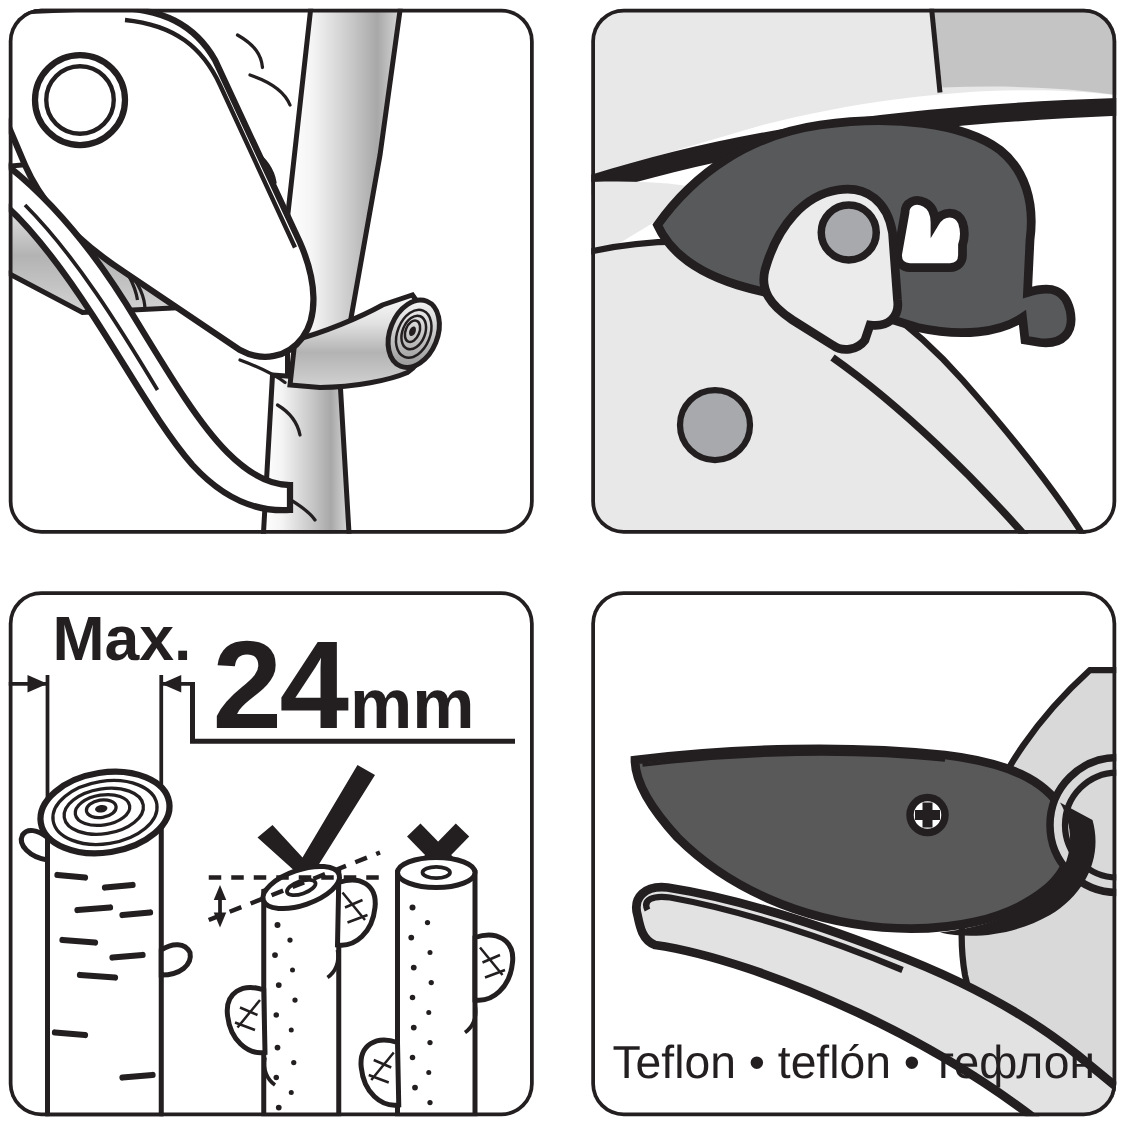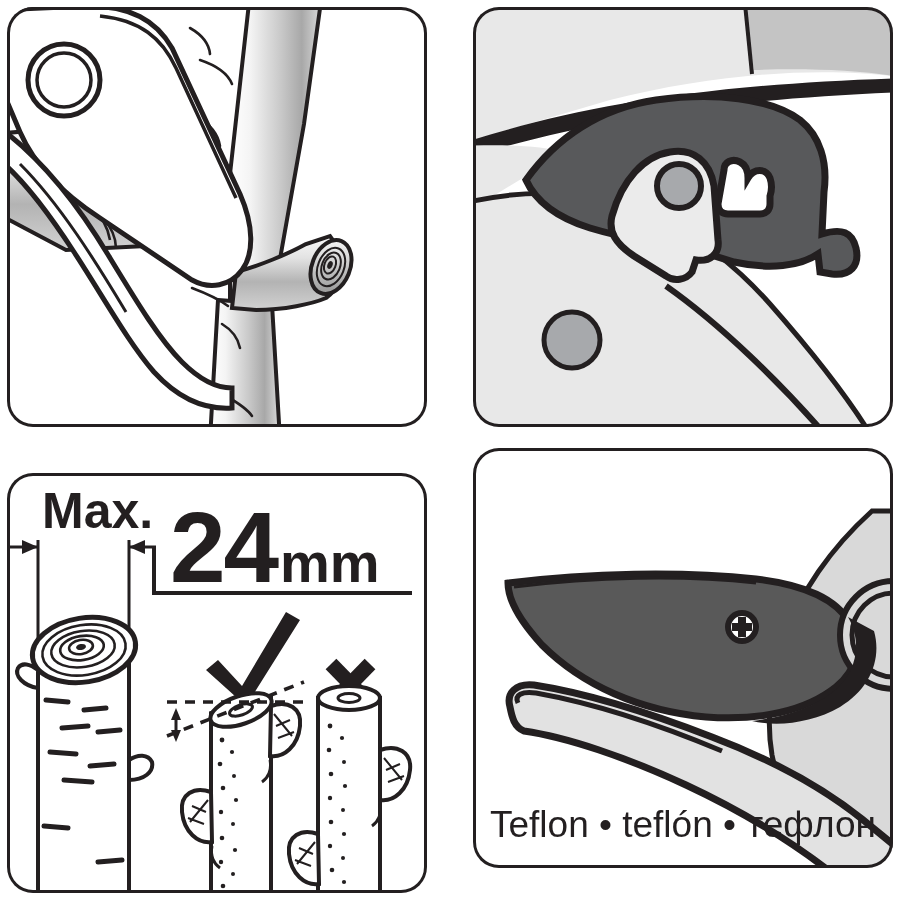--- a/index.html
+++ b/index.html
@@ -26,21 +26,21 @@
     overflow: hidden;
   }
   .panel svg {
     display: block;
     width: 100%;
     height: 100%;
   }
   #panel-tl { left: 4px;   top: 4px;   width: 426px; height: 426px; }
   #panel-tr { left: 470px; top: 4px;   width: 426px; height: 426px; }
   #panel-bl { left: 4px;   top: 470px; width: 426px; height: 426px; text-align: center; }
-  #panel-br { left: 470px; top: 445px; width: 426px; height: 426px; }
+  #panel-br { left: 470px; top: 470px; width: 426px; height: 426px; }
 
   .cap-text {
     font-family: "Liberation Sans", sans-serif;
     fill: #231f20;
   }
 </style>
 </head>
 <body>
 
 <div id="sheet">

